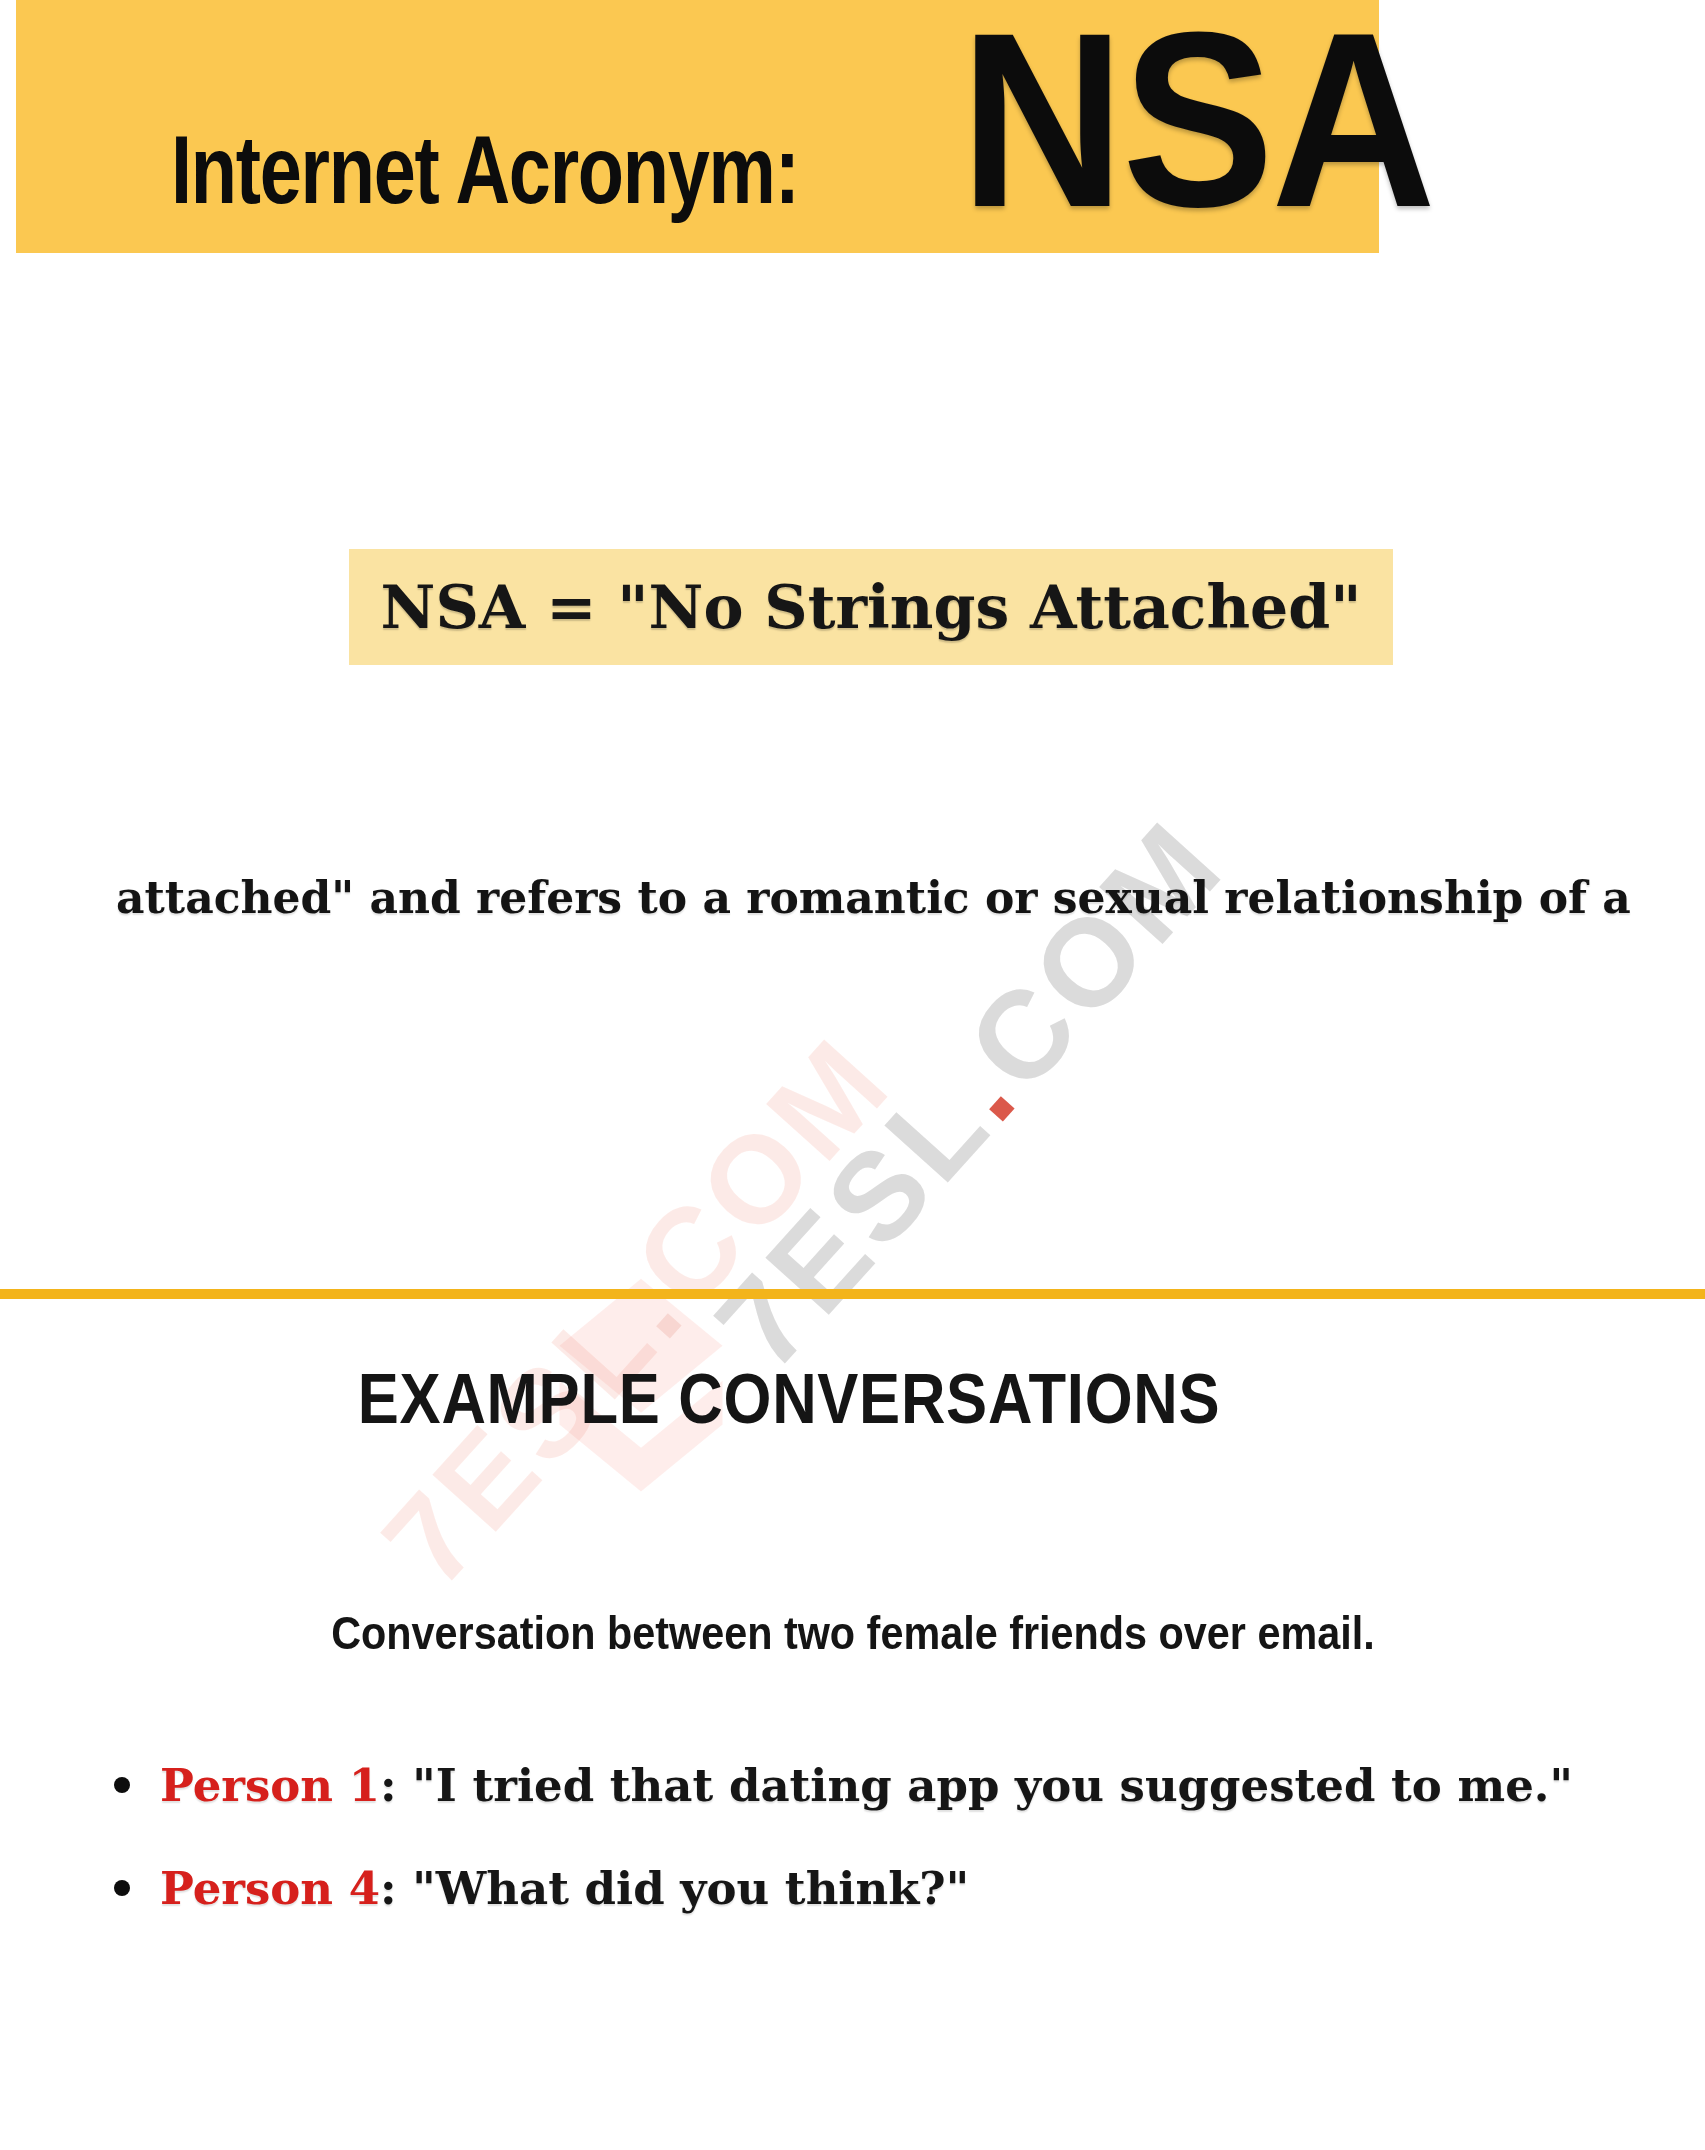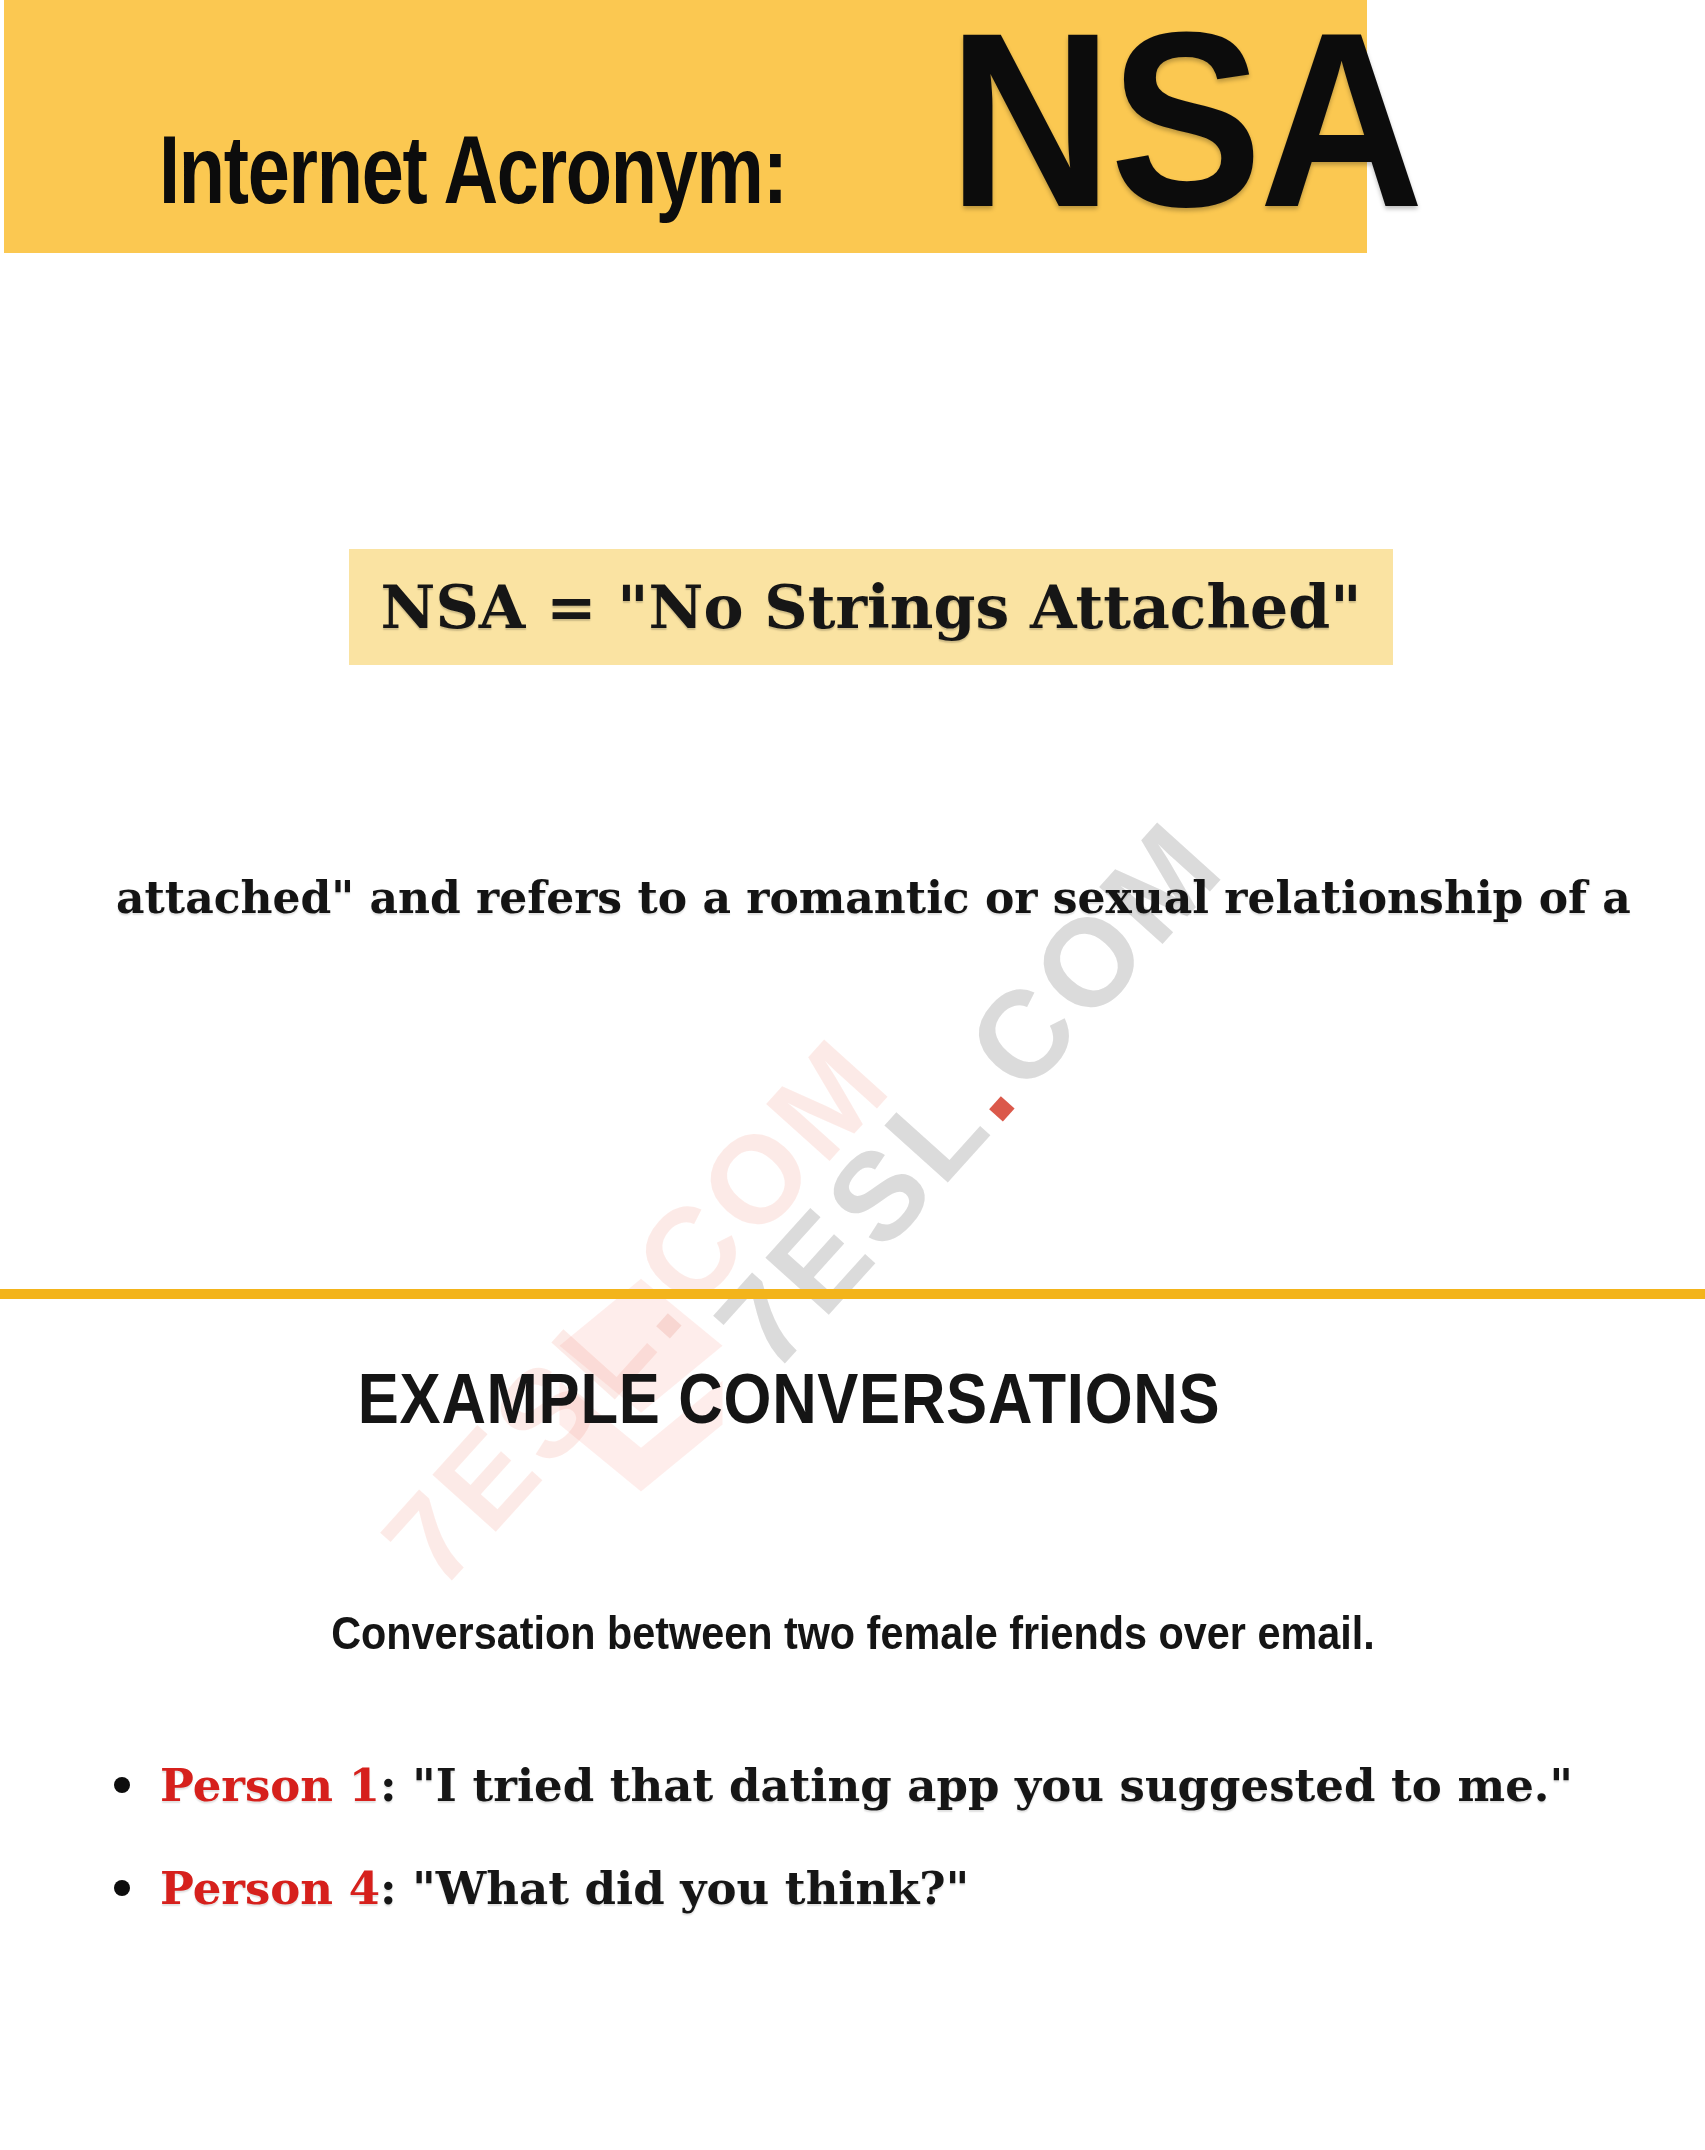--- a/index.html
+++ b/index.html
@@ -1,21 +1,21 @@
 <!DOCTYPE html>
 <html style="font-size:12.4px"><head>
 <meta charset="utf-8">
 <style>
   html,body{margin:0;padding:0;background:#ffffff;}
   .page{
     position:relative;width:1706px;height:2151px;overflow:hidden;
     background:#ffffff;font-family:"Liberation Sans",sans-serif;color:#111;
   }
   
-  .band{position:absolute;left:4px;width:1363px;background:#FBC851;text-align:center;}
+  .band{position:absolute;left:16px;width:1363px;background:#FBC851;text-align:center;}
   .header-band{top:0;height:253px;}
   
   .header-label{
     position:absolute;left:155px;top:121px;
     font-weight:700;font-size:97px;line-height:1;letter-spacing:-1.6px;
     transform:scaleX(.78);transform-origin:left top;color:#0c0c0c;white-space:nowrap;
   }
   .header-acronym{
     position:absolute;left:944px;top:6.2px;
     font-weight:700;font-size:248px;line-height:.92;letter-spacing:-3.1px;

